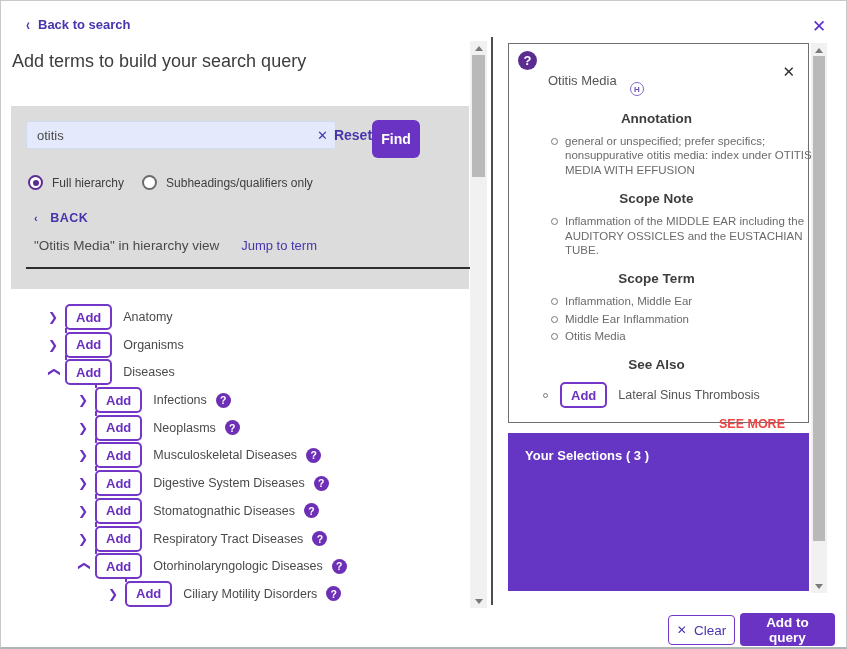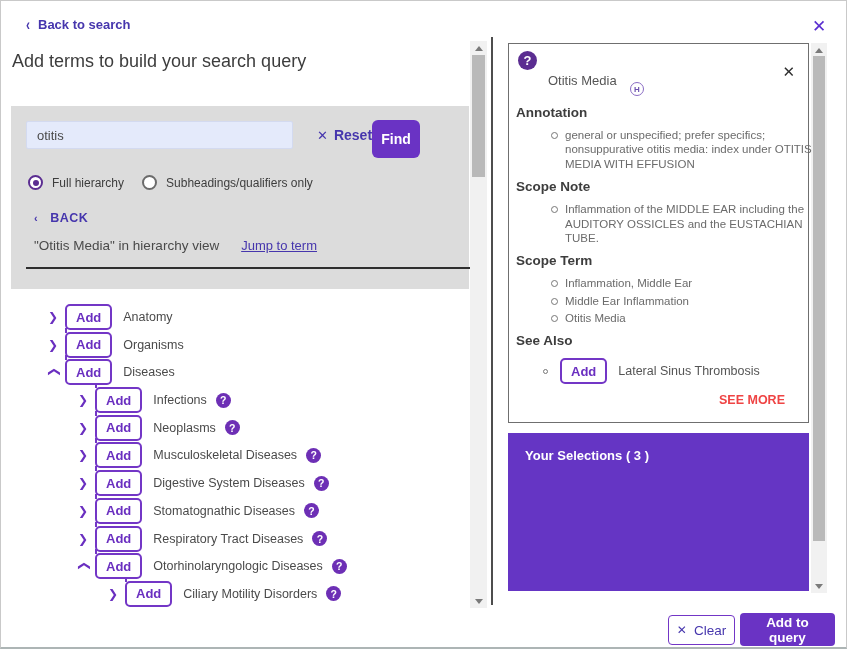--- a/index.html
+++ b/index.html
@@ -7,35 +7,35 @@
   .stage{position:relative;width:847px;height:649px;background:#fff;border:1px solid #c9c9c9;border-bottom:2px solid #adb5b5;overflow:hidden;}
 
   
   .back-link{position:absolute;left:25px;top:16px;display:flex;align-items:center;gap:8px;color:#4636ad;font-size:13px;font-weight:bold;cursor:pointer;}
   .back-link .chev-sm{font-size:12px;font-weight:bold;transform:scaleY(1.3);}
   .page-title{position:absolute;left:11px;top:50px;font-size:18px;color:#3d3d3d;font-weight:400;}
   .modal-close{position:absolute;left:811px;top:15px;color:#5a2fd0;font-size:17px;font-weight:bold;cursor:pointer;}
 
   
   .search-panel{position:absolute;left:10px;top:105px;width:458px;height:183px;background:#dcdcdc;}
-  .search-input{position:absolute;left:15px;top:15px;width:267px;height:28px;background:#e4eafb;border:1px solid #d3daf0;border-radius:2px;padding:0 10px;font-size:13px;color:#4a4a4a;outline:none;}
+  .search-input{position:absolute;left:15px;top:15px;width:310px;height:28px;background:#e4eafb;border:1px solid #d3daf0;border-radius:2px;padding:0 10px;font-size:13px;color:#4a4a4a;outline:none;}
   .reset-link{position:absolute;left:306px;top:21px;display:flex;align-items:center;gap:6px;color:#4636ad;font-size:14px;font-weight:600;cursor:pointer;}
   .reset-x{font-size:13px;font-weight:bold;}
   .find-btn{position:absolute;left:361px;top:14px;width:48px;height:38px;background:#6a33c4;color:#fff;border:none;border-radius:6px;font-size:14px;font-weight:bold;cursor:pointer;}
   .radio-row{position:absolute;left:17px;top:69px;display:flex;align-items:center;gap:18px;}
   .radio-opt{display:flex;align-items:center;gap:9px;cursor:pointer;}
   .radio-circle{width:15px;height:15px;border-radius:50%;border:2px solid #6b6b6b;background:#fff;position:relative;flex:0 0 auto;}
   .radio-circle.sel{border-color:#5b2d91;}
   .radio-circle.sel::after{content:'';position:absolute;left:2.5px;top:2.5px;width:6px;height:6px;border-radius:50%;background:#5b2d91;}
   .radio-label{font-size:12px;color:#3d3d3d;}
   .back2-link{position:absolute;left:23px;top:105px;display:flex;align-items:center;gap:12px;color:#4636ad;font-size:12.5px;font-weight:bold;letter-spacing:.5px;cursor:pointer;}
   .back2-link .chev-sm{font-size:11px;}
   .hier-row{position:absolute;left:23px;top:132px;display:flex;align-items:center;gap:22px;}
   .hier-text{font-size:13.5px;color:#4a4a4a;}
-  .jump-link{font-size:13px;color:#4636ad;text-decoration:underline;cursor:pointer;}
+  .jump-link{font-size:13px;color:#4636ad;cursor:pointer;}
   .divider{position:absolute;left:15px;top:161px;width:445px;height:2px;background:#2e2e2e;}
 
   
   .tree{position:absolute;left:0;top:303px;width:468px;display:flex;flex-direction:column;gap:1.7px;}
   .trow{display:flex;align-items:center;height:26px;}
   .trow.lvl1{padding-left:46px;}
   .trow.lvl2{padding-left:76px;}
   .trow.lvl3{padding-left:106px;}
   .chev{width:12px;margin-right:6px;color:#6a2fc0;font-size:12px;font-weight:bold;cursor:pointer;text-align:center;flex:0 0 auto;}
   .chev.up{transform:rotate(-90deg);}
@@ -59,21 +59,21 @@
   .sbar-right .thumb{top:13px;height:485px;}
   .sbar-right .arr.up{top:1px;} .sbar-right .arr.down{bottom:1px;}
 
   
   .term-panel{position:absolute;left:507px;top:42px;width:301px;height:380px;background:#fff;border:1.5px solid #6f6f6f;padding:7px 11px 6px 6px;}
   .tp-head{position:relative;height:46px;}
   .tp-help{position:absolute;left:3px;top:0;width:19px;height:19px;border-radius:50%;background:#5b2d91;color:#fff;font-size:13px;font-weight:bold;display:flex;align-items:center;justify-content:center;cursor:pointer;}
   .tp-title{position:absolute;left:33px;top:22px;font-size:13px;color:#555;}
   .tp-hbadge{position:absolute;left:115px;top:31px;width:14px;height:14px;border-radius:50%;border:1px solid #8a6cc4;color:#6b4fae;font-size:8px;font-weight:bold;display:flex;align-items:center;justify-content:center;cursor:pointer;}
   .tp-close{position:absolute;right:2px;top:12px;color:#2f2f2f;font-size:15px;font-weight:bold;cursor:pointer;}
-  .tp-section h3{margin:8px 0 8px 1px;font-size:13.5px;color:#3d3d3d;font-weight:bold;}
+  .tp-section h3{margin:14px 0 8px 1px;font-size:13.5px;color:#3d3d3d;font-weight:bold;text-align:center;}
   .tp-bullets{margin:8px;padding:0;list-style:none;}
   .tp-bullets li{position:relative;margin:0 0 3px 42px;width:262px;font-size:11.5px;line-height:1.25;color:#6b6b6b;}
   .tp-bullets li::before{content:'';position:absolute;left:-14px;top:4px;width:5px;height:5px;border:1.5px solid #777;border-radius:50%;}
   .see-also-row{display:flex;align-items:center;margin:10px 0 0 28px;}
   .see-also-row .bmark{width:5px;height:5px;border:1.5px solid #777;border-radius:50%;margin-right:12px;}
   .sa-add{min-width:45px;height:26px;background:#fff;border:2px solid #7336c6;border-radius:5px;color:#6a2fc0;font-size:13px;font-weight:600;cursor:pointer;padding:0 9px;}
   .sa-term{margin-left:11px;font-size:12.5px;color:#555;}
   .see-more{text-align:right;margin:9px 12px 0 0;font-size:12.5px;font-weight:bold;color:#ef4444;cursor:pointer;}
 
   

